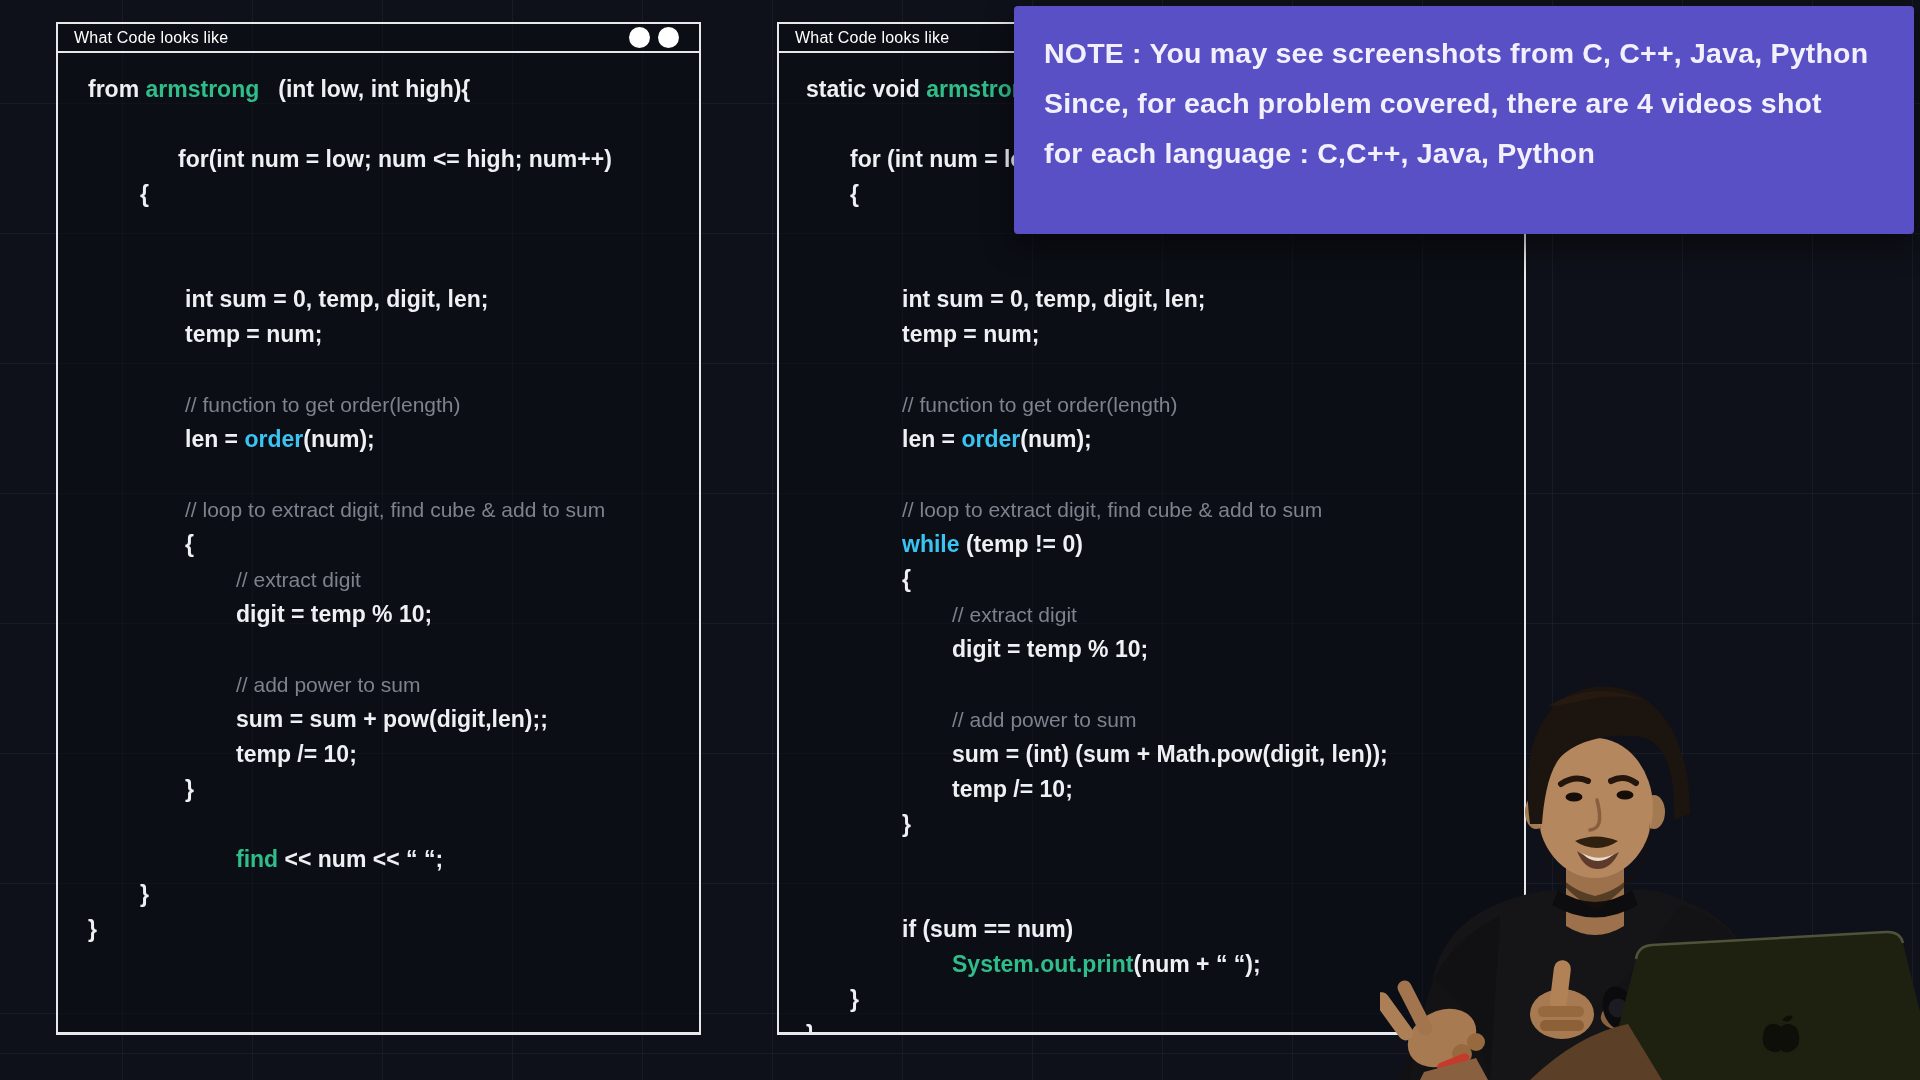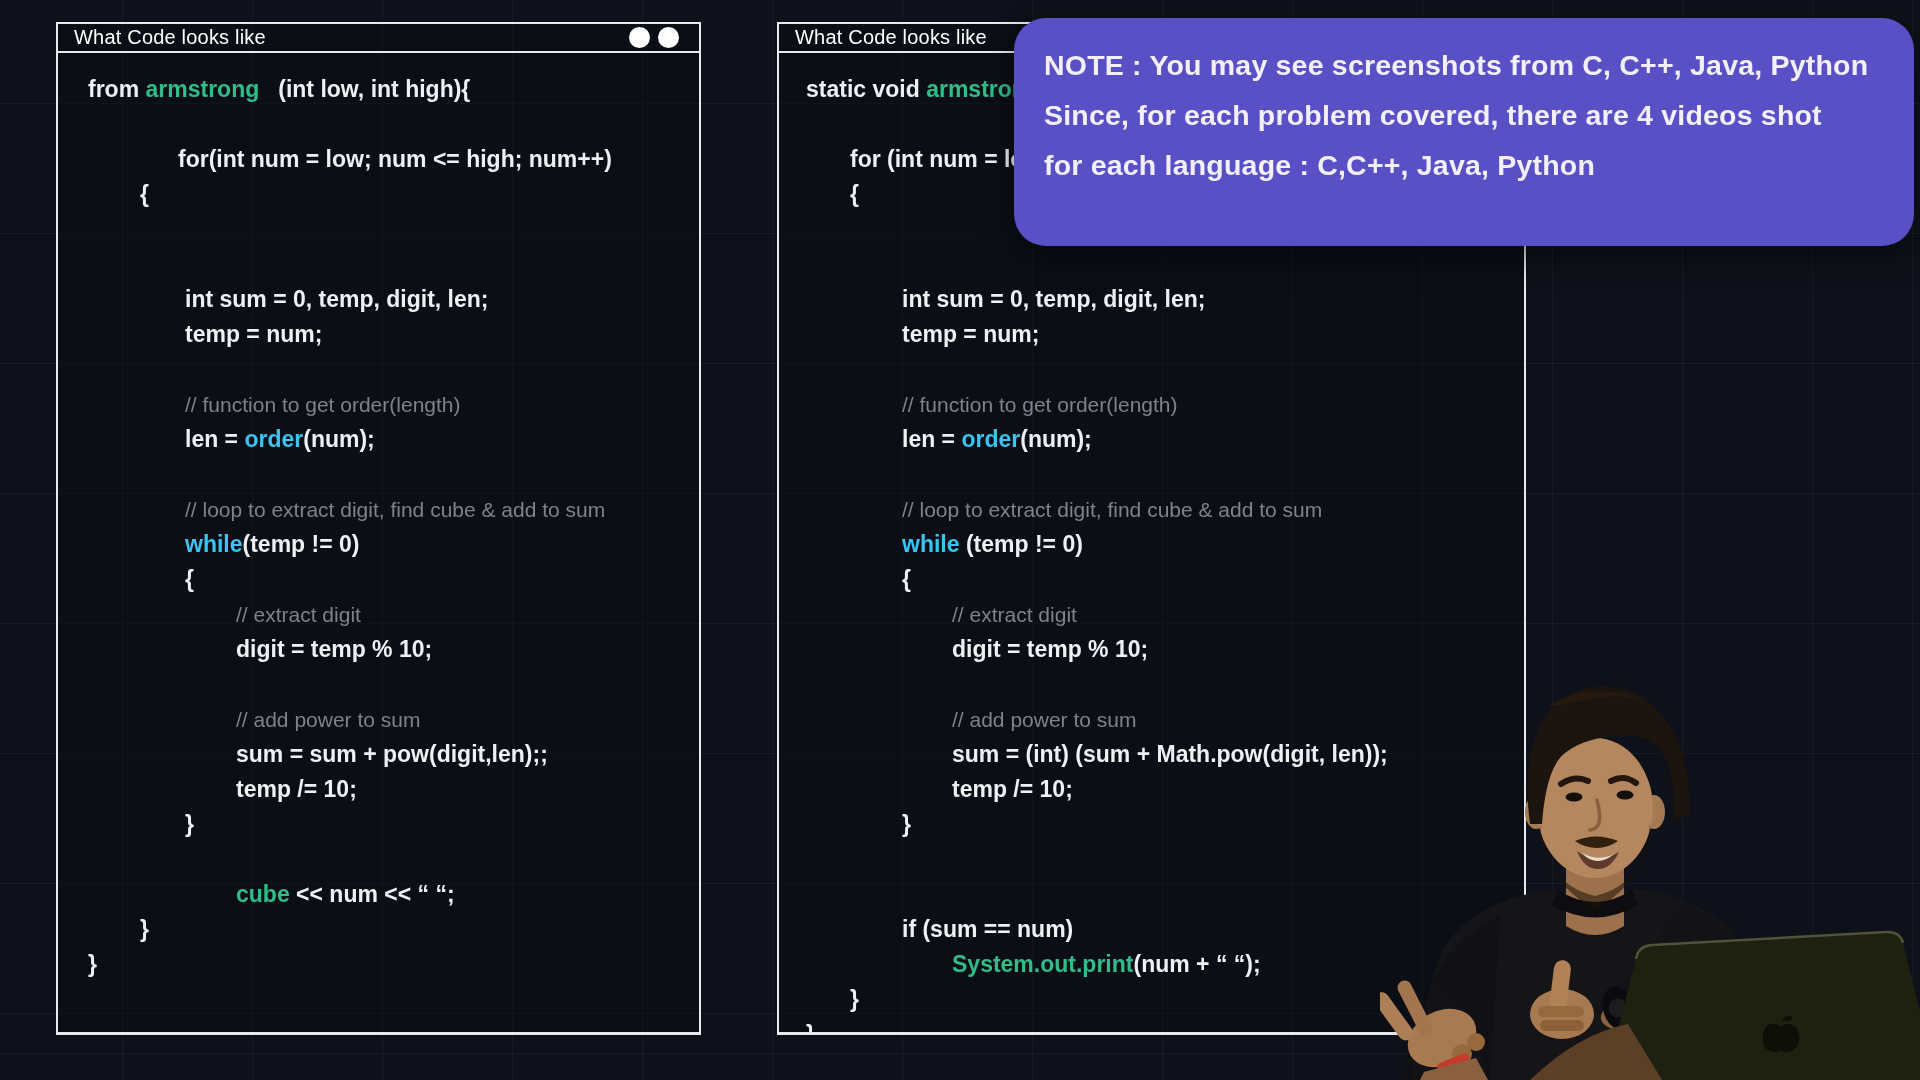--- a/index.html
+++ b/index.html
@@ -16,30 +16,30 @@
     position:absolute; box-sizing:border-box;
     border:2px solid #e8e9eb; border-bottom-width:3px;
     background:rgba(9,11,17,0.45);
     overflow:hidden; z-index:1;
   }
   .titlebar{
     height:29px; box-sizing:border-box;
     border-bottom:2px solid #e8e9eb;
     display:flex; align-items:center; padding:0 20px 0 16px;
   }
-  .titlebar .title{ color:#ffffff; font-size:20px; font-weight:400; letter-spacing:.2px; }
+  .titlebar .title{ color:#ffffff; font-size:16px; font-weight:400; letter-spacing:.2px; }
   .dots{ margin-left:auto; display:flex; gap:8px; }
   .dot{ width:21px; height:21px; border-radius:50%; background:#ffffff; }
   .code{ position:relative; padding-top:19px; font-weight:700; font-size:23px; line-height:35px; color:#eef0f3; }
   .line{ white-space:pre; }
   .blank{ height:35px; }
   .seg.m{ font-weight:400; font-size:21px; }
   #note{
-    position:absolute; left:1014px; top:18px; width:900px; height:228px;
-    box-sizing:border-box; border-radius:32px;
+    position:absolute; left:1014px; top:6px; width:900px; height:228px;
+    box-sizing:border-box; border-radius:4px;
     padding:22px 20px 0 30px; z-index:3;
     box-shadow:0 12px 30px rgba(0,0,0,0.45);
   }
   #note p{ margin:0; white-space:nowrap; font-size:28.5px; line-height:50px; font-weight:700;
            color:#f2f0fd; letter-spacing:.2px; }
   #presenter{ position:absolute; left:1380px; top:560px; width:540px; height:520px; z-index:2; }
 </style>
 </head>
 <body>
 
@@ -60,31 +60,30 @@
         <div class="line" style="padding-left: 82px;"><span class="seg p" style="color: rgb(238, 240, 243);">{</span></div>
         <div class="blank"></div>
         <div class="blank"></div>
         <div class="line" style="padding-left: 127px;"><span class="seg p" style="color: rgb(238, 240, 243);">int sum = 0, temp, digit, len;</span></div>
         <div class="line" style="padding-left: 127px;"><span class="seg p" style="color: rgb(238, 240, 243);">temp = num;</span></div>
         <div class="blank"></div>
         <div class="line" style="padding-left: 127px;"><span class="seg m" style="color: rgb(125, 130, 140);">// function to get order(length)</span></div>
         <div class="line" style="padding-left: 127px;"><span class="seg p" style="color: rgb(238, 240, 243);">len = </span><span class="seg b" style="color: rgb(59, 196, 242);">order</span><span class="seg p" style="color: rgb(238, 240, 243);">(num);</span></div>
         <div class="blank"></div>
         <div class="line" style="padding-left: 127px;"><span class="seg m" style="color: rgb(125, 130, 140);">// loop to extract digit, find cube &amp; add to sum</span></div>
-        <div class="line" style="padding-left: 127px;"><span class="seg b" style="color: rgb(59, 196, 242);">while</span><span class="seg p" style="color: rgb(238, 240, 243);">(temp != 0)</span></div>
         <div class="line" style="padding-left: 127px;"><span class="seg p" style="color: rgb(238, 240, 243);">{</span></div>
         <div class="line" style="padding-left: 178px;"><span class="seg m" style="color: rgb(125, 130, 140);">// extract digit</span></div>
         <div class="line" style="padding-left: 178px;"><span class="seg p" style="color: rgb(238, 240, 243);">digit = temp % 10;</span></div>
         <div class="blank"></div>
         <div class="line" style="padding-left: 178px;"><span class="seg m" style="color: rgb(125, 130, 140);">// add power to sum</span></div>
         <div class="line" style="padding-left: 178px;"><span class="seg p" style="color: rgb(238, 240, 243); text-align: center;">sum = sum + pow(digit,len);;</span></div>
         <div class="line" style="padding-left: 178px;"><span class="seg p" style="color: rgb(238, 240, 243);">temp /= 10;</span></div>
         <div class="line" style="padding-left: 127px;"><span class="seg p" style="color: rgb(238, 240, 243);">}</span></div>
         <div class="blank"></div>
-        <div class="line" style="padding-left: 178px;"><span class="seg g" style="color: rgb(47, 190, 138);">cube</span><span class="seg p" style="color: rgb(238, 240, 243);"> &lt;&lt; num &lt;&lt; “ “;</span></div>
+        <div class="line" style="padding-left: 178px;"><span class="seg g" style="color: rgb(47, 190, 138);">find</span><span class="seg p" style="color: rgb(238, 240, 243);"> &lt;&lt; num &lt;&lt; “ “;</span></div>
         <div class="line" style="padding-left: 82px;"><span class="seg p" style="color: rgb(238, 240, 243);">}</span></div>
         <div class="line" style="padding-left: 30px;"><span class="seg p" style="color: rgb(238, 240, 243);">}</span></div>
       </div>
   </div>
 
   <div class="window" style="left:777px; top:22px; width:749px; height:1013px;">
     <div class="titlebar">
       <span class="title">What Code looks like</span>
       <div class="dots">
         <div class="dot"></div>

